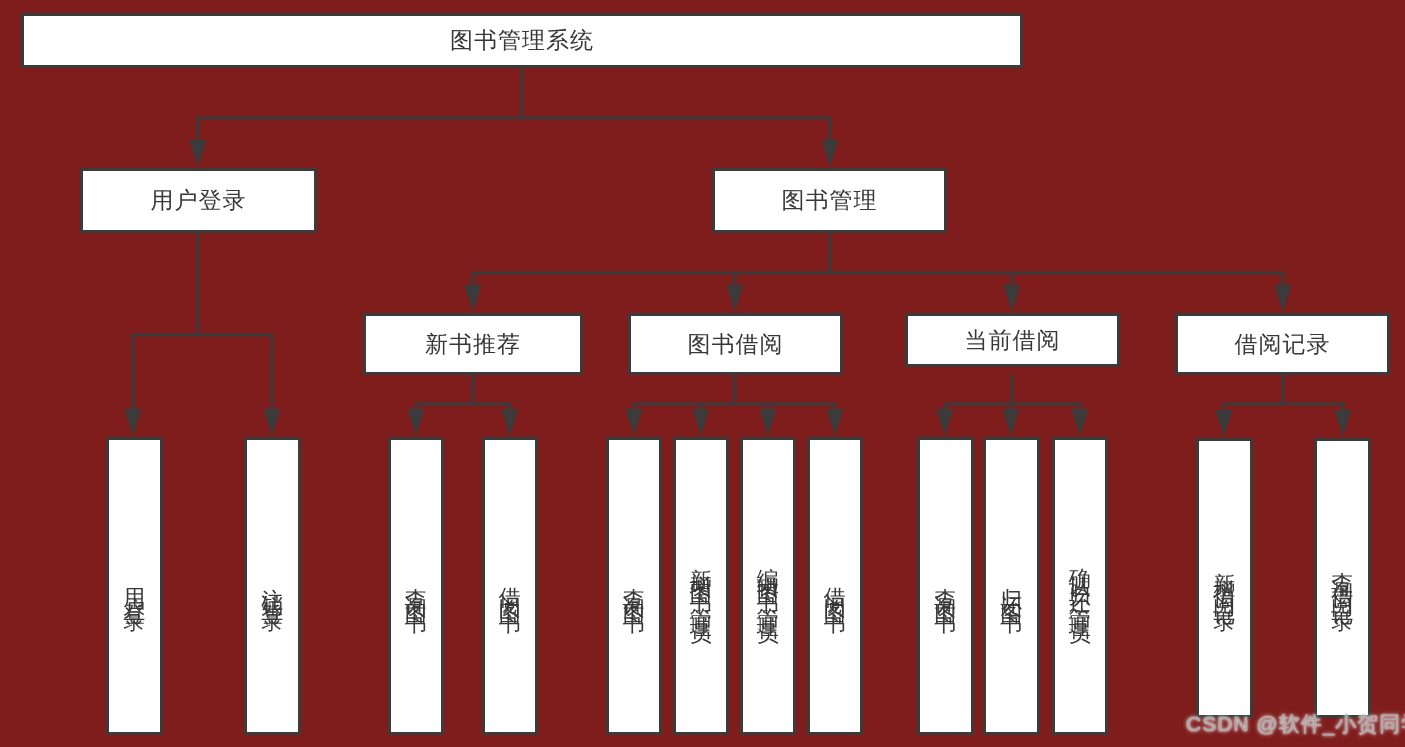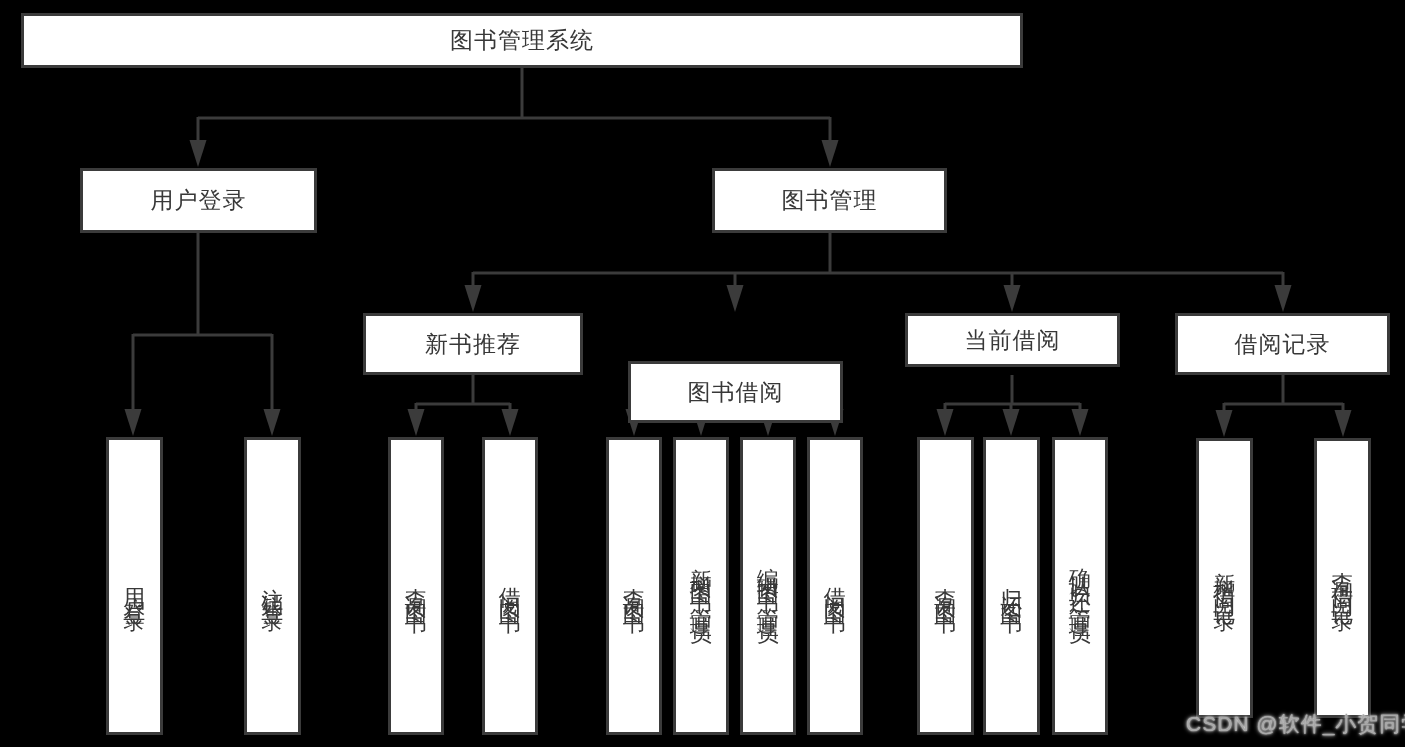--- a/index.html
+++ b/index.html
@@ -1,17 +1,17 @@
 <!DOCTYPE html>
 <html><head>
 <meta charset="utf-8">
 <style>
   html,body{margin:0;padding:0;background:#fff;}
   #stage{
-    position:relative;width:1405px;height:747px;background:#000000;overflow:hidden;
+    position:relative;width:1405px;height:747px;background:#7f1d1d;overflow:hidden;
     font-family:"Liberation Sans","DejaVu Sans",sans-serif;
   }
   #wires{position:absolute;left:0;top:0;z-index:1;}
   .box{
     position:absolute;background:#ffffff;border:3px solid #3b3b3b;box-sizing:border-box;
     display:flex;align-items:center;justify-content:center;z-index:2;
     color:#383838;font-size:23px;letter-spacing:1px;white-space:nowrap;
   }
   .vbox{
     font-size:22px;letter-spacing:8px;line-height:1.15;
@@ -102,21 +102,21 @@
   <div class="box" style="left:80px;top:168px;width:237px;height:65px;">
     <span>用户登录</span>
   </div>
   <div class="box" style="left:363px;top:313px;width:220px;height:62px;">
     <span>新书推荐</span>
   </div>
 
   <div class="box" style="left:712px;top:168px;width:235px;height:65px;">
     <span>图书管理</span>
   </div>
-  <div class="box" style="left:628px;top:313px;width:215px;height:62px;margin-top:48px;">
+  <div class="box" style="left:628px;top:313px;width:215px;height:62px;">
     <span>图书借阅</span>
   </div>
   <div class="box" style="left:905px;top:313px;width:215px;height:54px;">
     <span>当前借阅</span>
   </div>
   <div class="box" style="left:1175px;top:313px;width:215px;height:62px;">
     <span>借阅记录</span>
   </div>
 
   <div class="box vbox" style="left:106px;top:437px;width:57px;height:298px;">

